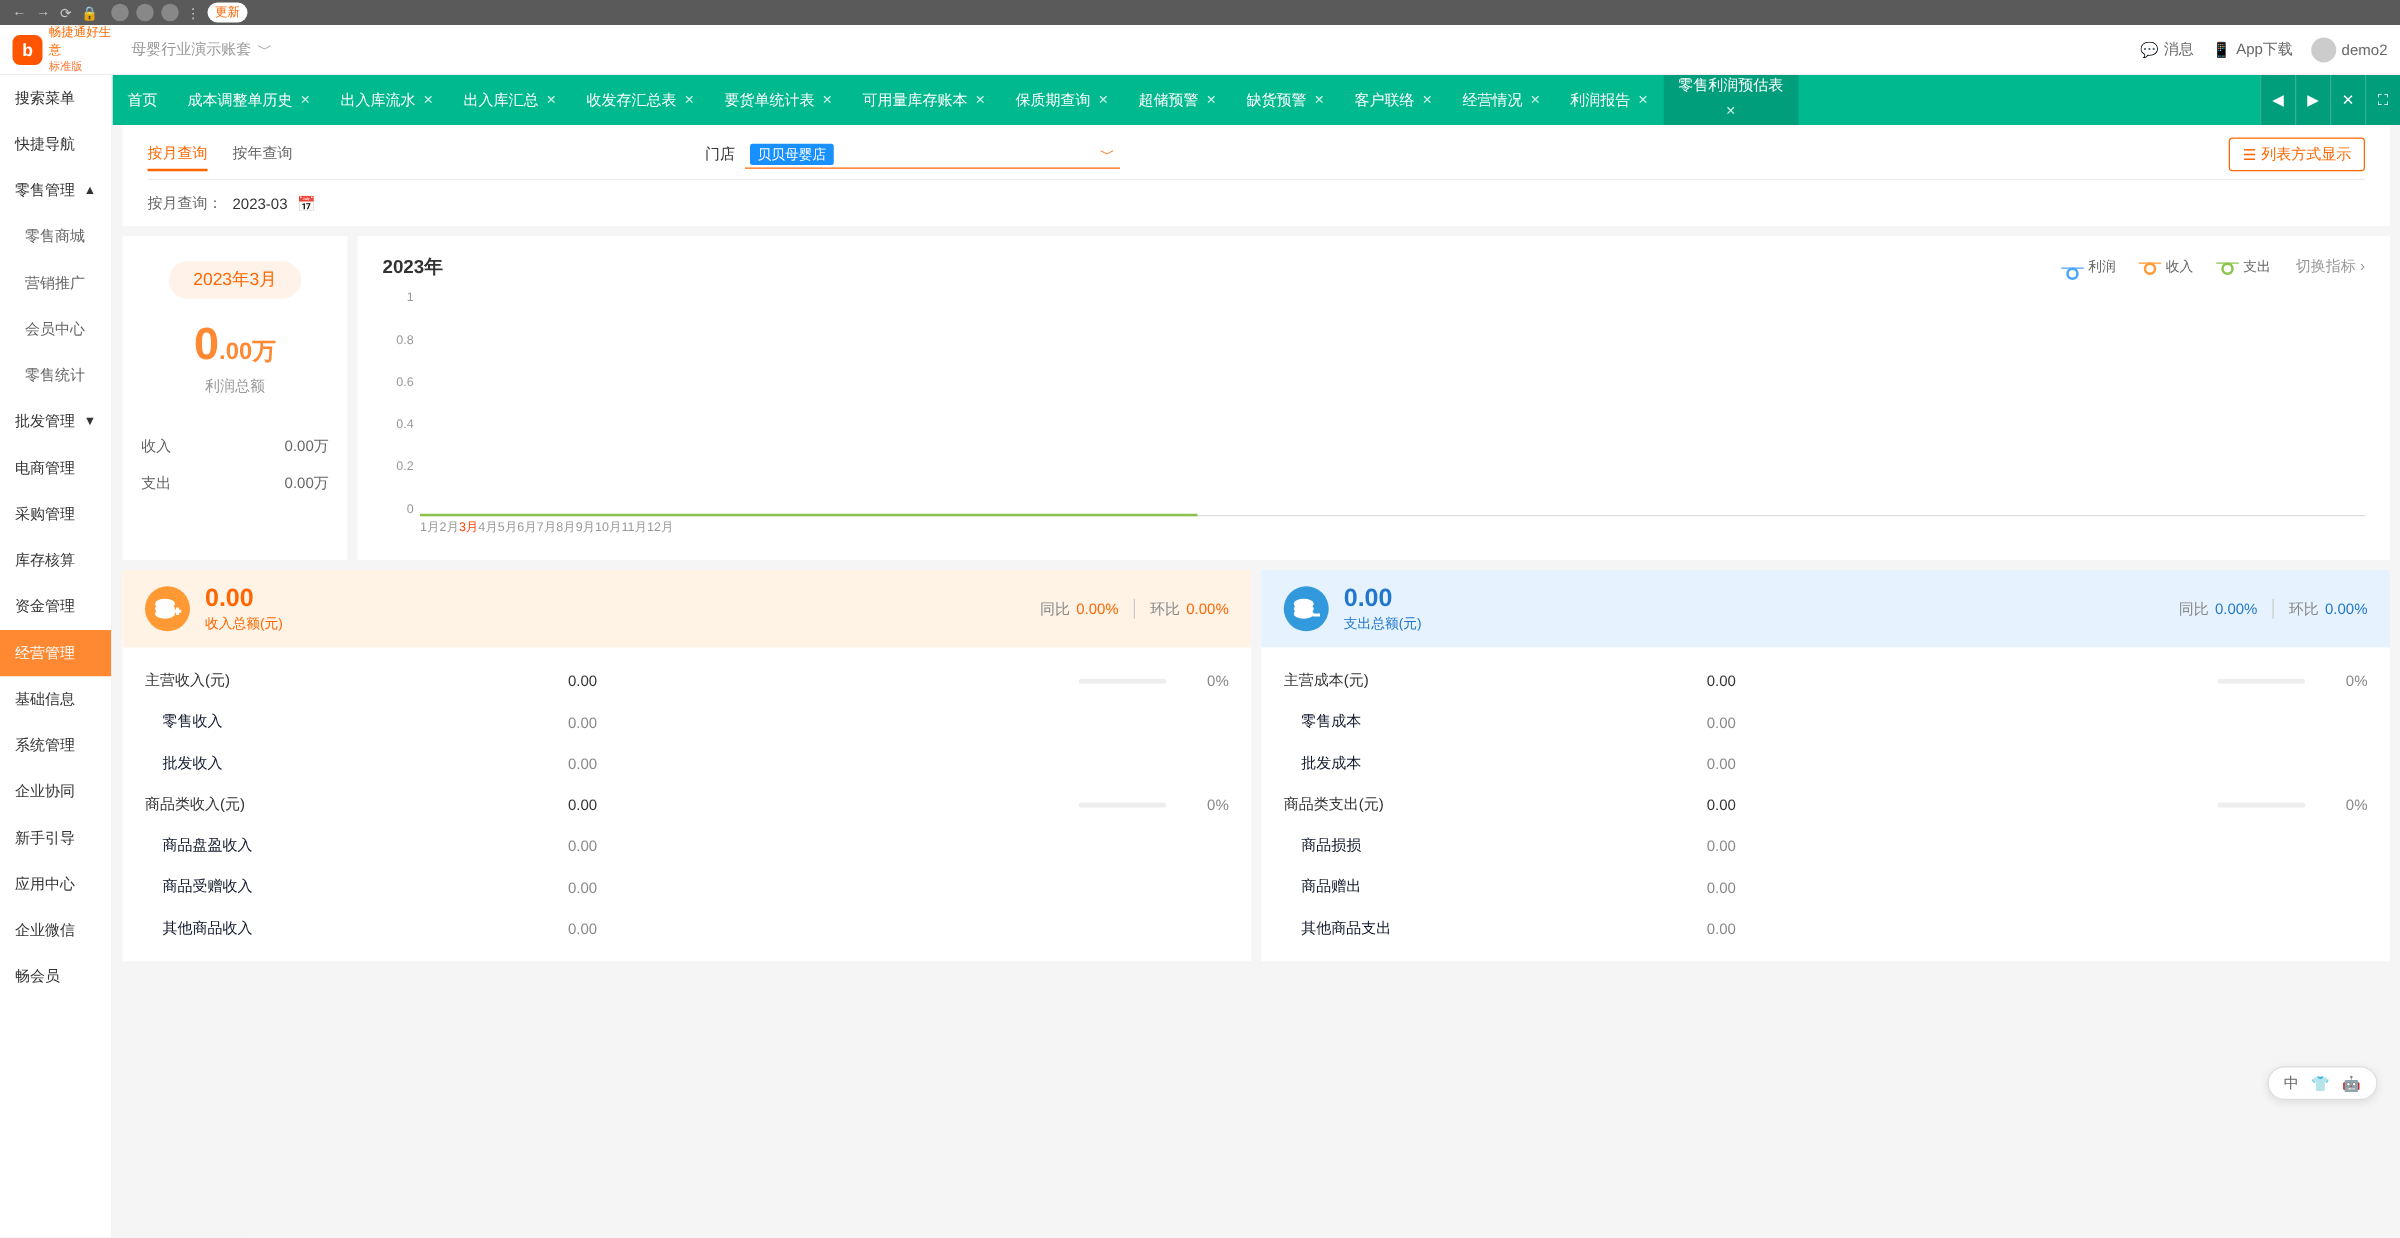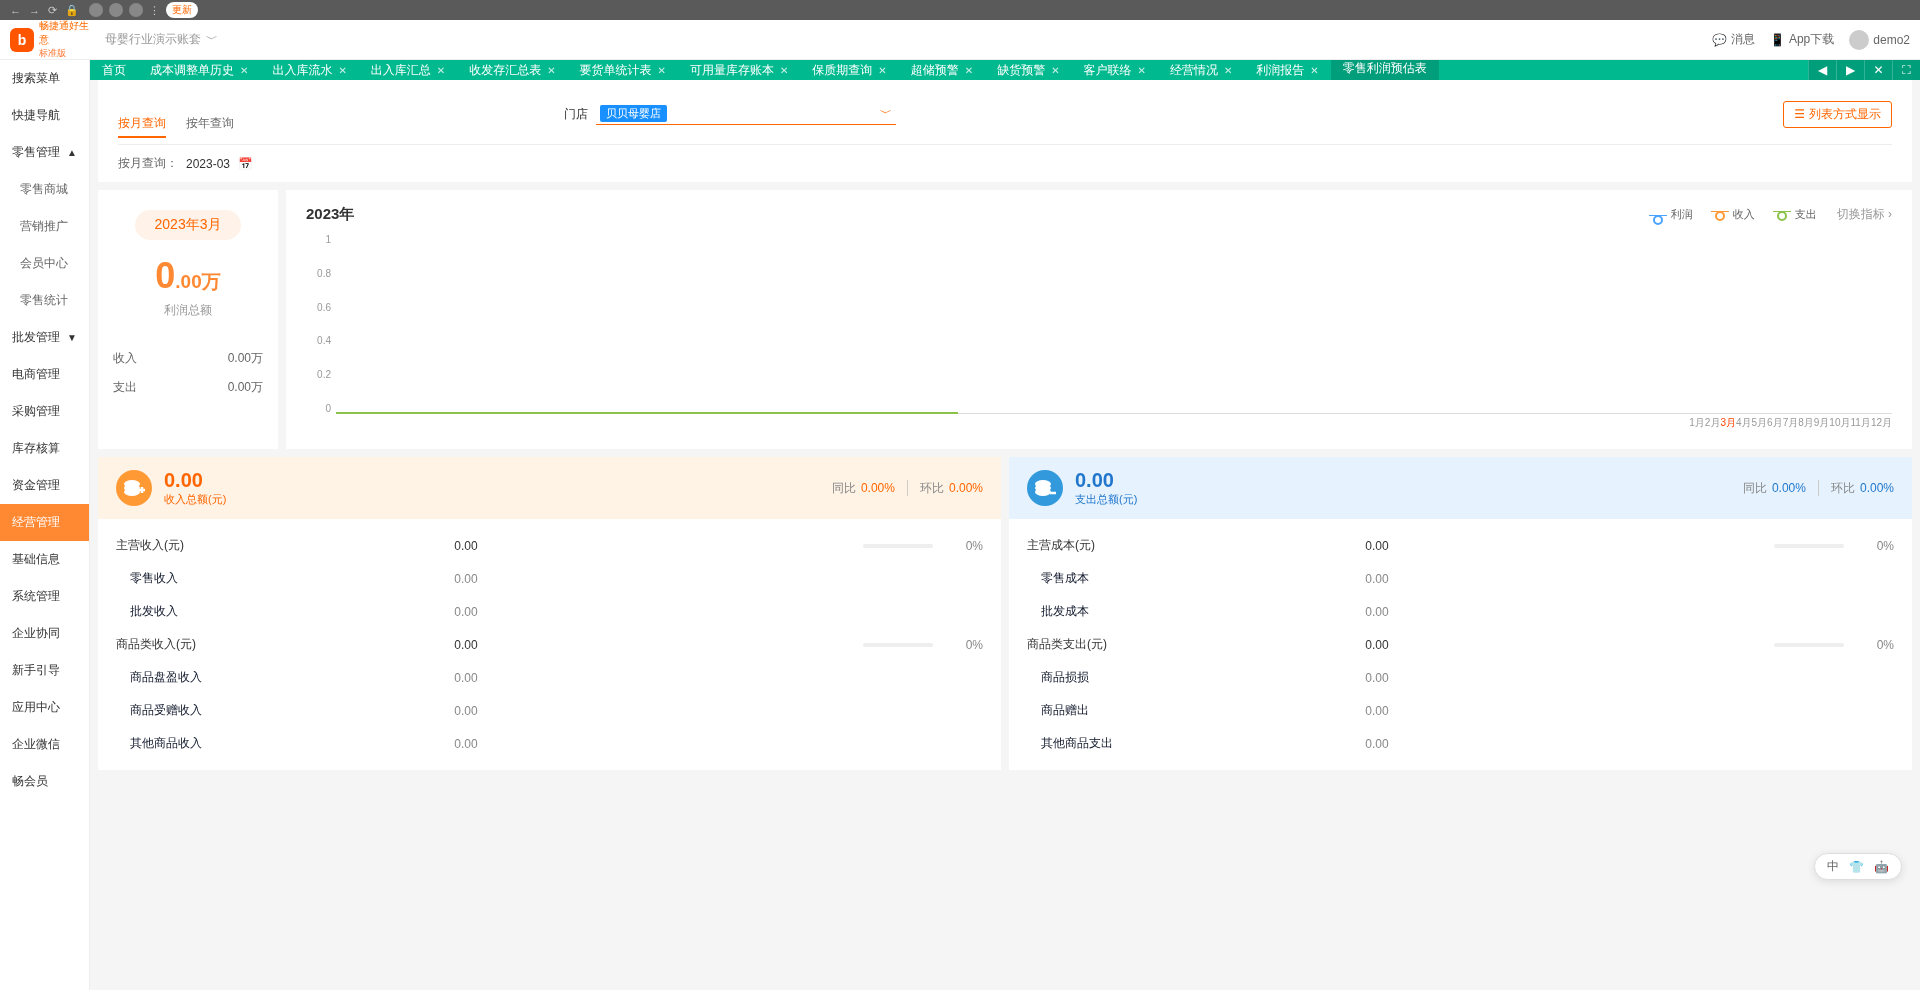--- a/index.html
+++ b/index.html
@@ -28,34 +28,34 @@
 .app { display: flex; height: calc(100vh - 60px); }
 .sidebar { width: 90px; background: #fff; border-right: 1px solid #eee; overflow-y: auto; }
 .sidebar-item { padding: 10px 12px; font-size: 12px; color: #333; cursor: pointer; display: flex; align-items: center; justify-content: space-between; }
 .sidebar-item.sub { padding-left: 20px; color: #666; }
 .sidebar-item.active { background: #ff8833; color: #fff; }
 .sidebar-item .arrow { font-size: 10px; }
 
 .main { flex: 1; display: flex; flex-direction: column; overflow: hidden; }
 
 
-.tabs-bar { height: 20px; background: #00b98e; display: flex; align-items: stretch; color: #fff; }
+.tabs-bar { height: 40px; background: #00b98e; display: flex; align-items: stretch; color: #fff; }
 .tab { padding: 0 12px; display: flex; align-items: center; gap: 6px; cursor: pointer; font-size: 12px; white-space: nowrap; }
 .tab.active { background: #009e7a; flex-direction: column; }
 .tab .close { font-size: 10px; opacity: 0.8; }
 .tabs-ctrl { display: flex; align-items: stretch; margin-left: auto; }
 .tabs-ctrl .ctrl { width: 28px; display: flex; align-items: center; justify-content: center; cursor: pointer; background: #009e7a; border-left: 1px solid rgba(255,255,255,0.2); }
 
 
 .content { flex: 1; overflow-y: auto; background: #f5f5f5; padding: 0 8px 8px; }
 .page-title-bar { padding: 12px 8px; font-size: 16px; color: #333; font-weight: 500; }
 
 .filter-panel { background: #fff; padding: 10px 20px; margin-bottom: 8px; }
 .filter-row1 { display: flex; align-items: center; border-bottom: 1px solid #eee; padding-bottom: 6px; }
-.filter-tabs { display: flex; gap: 20px; margin-top: 21px; }
+.filter-tabs { display: flex; gap: 20px; }
 .filter-tab { padding: 4px 0; cursor: pointer; color: #666; }
 .filter-tab.active { color: #ff6600; border-bottom: 2px solid #ff6600; }
 .store-select { margin-left: 330px; display: flex; align-items: center; gap: 8px; }
 .store-select .sel { width: 300px; border-bottom: 1px solid #ff6600; padding: 2px 4px; display: flex; align-items: center; justify-content: space-between; color: #666; }
 .store-tag { background: #1890ff; color: #fff; padding: 1px 6px; border-radius: 2px; font-size: 11px; }
 .display-btn { margin-left: auto; border: 1px solid #ff6600; color: #ff6600; padding: 4px 10px; border-radius: 3px; cursor: pointer; display: flex; align-items: center; gap: 4px; }
 .filter-row2 { padding-top: 10px; display: flex; align-items: center; gap: 8px; color: #666; }
 .date-val { color: #333; }
 .cal-icon { color: #ff6600; }
 
@@ -79,21 +79,21 @@
 .legend-marker.l1 { border-top: 1.5px solid #4aa3ff; top: 4px; }
 .legend-marker.l1::after { border-color: #4aa3ff; }
 .legend-marker.l2 { border-top: 1.5px solid #ff9933; }
 .legend-marker.l2::after { border-color: #ff9933; }
 .legend-marker.l3 { border-top: 1.5px solid #8bc34a; }
 .legend-marker.l3::after { border-color: #8bc34a; }
 .switch-metric { color: #999; cursor: pointer; margin-left: 20px; }
 .chart-body { position: relative; height: 200px; margin-top: 10px; }
 .y-axis { position: absolute; left: 0; top: 0; bottom: 20px; width: 25px; display: flex; flex-direction: column; justify-content: space-between; text-align: right; color: #999; font-size: 10px; }
 .plot { position: absolute; left: 30px; right: 0; top: 0; bottom: 20px; }
-.x-axis { position: absolute; left: 30px; right: 0; bottom: 0; height: 18px; display: flex; justify-content: flex-end; color: #999; font-size: 10px; }
+.x-axis { position: absolute; left: 30px; right: 0; bottom: 0; height: 18px; display: flex; justify-content: flex-start; color: #999; font-size: 10px; }
 .x-axis .xt.active { color: #ff4400; }
 .zero-line { position: absolute; left: 0; right: 0; bottom: 0; border-top: 1px solid #ddd; }
 .green-line { position: absolute; left: 0; width: 40%; bottom: 0; border-top: 2px solid #8bc34a; }
 
 
 
 .detail-row { display: flex; gap: 8px; }
 .detail-card { flex: 1; background: #fff; }
 .detail-head { padding: 12px 18px; display: flex; align-items: center; }
 .detail-head.income { background: #fff3e6; }

